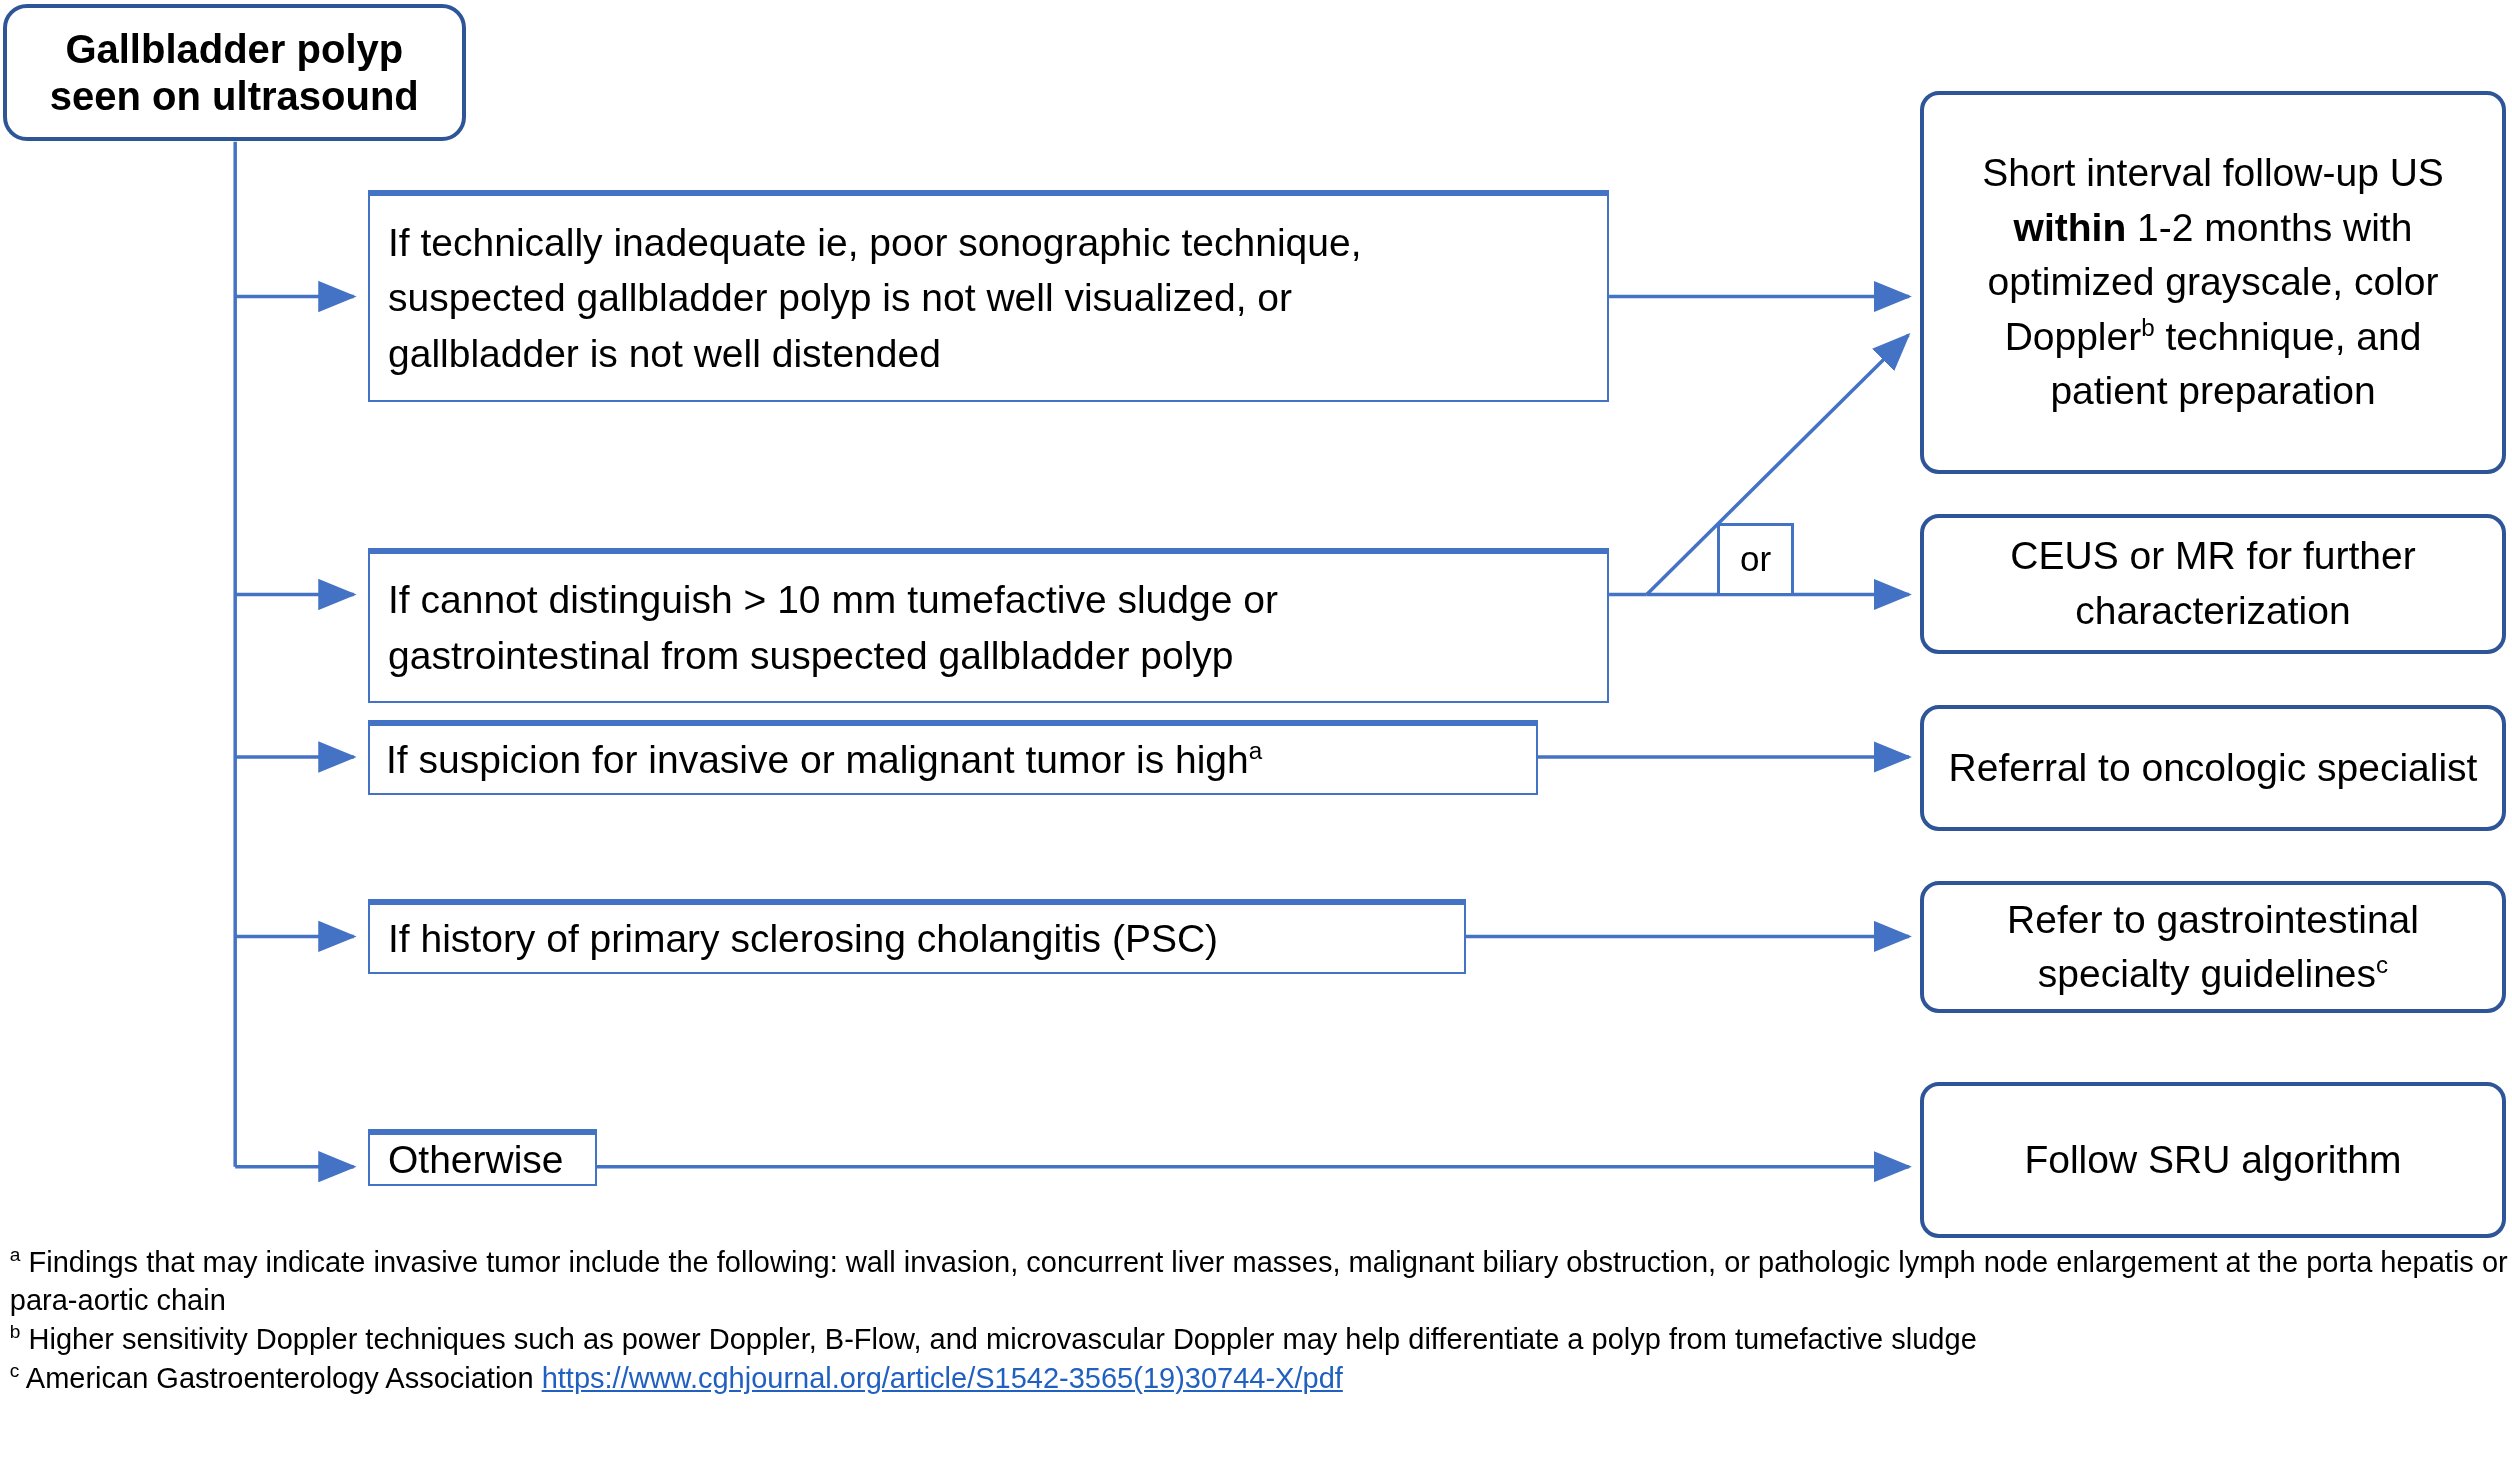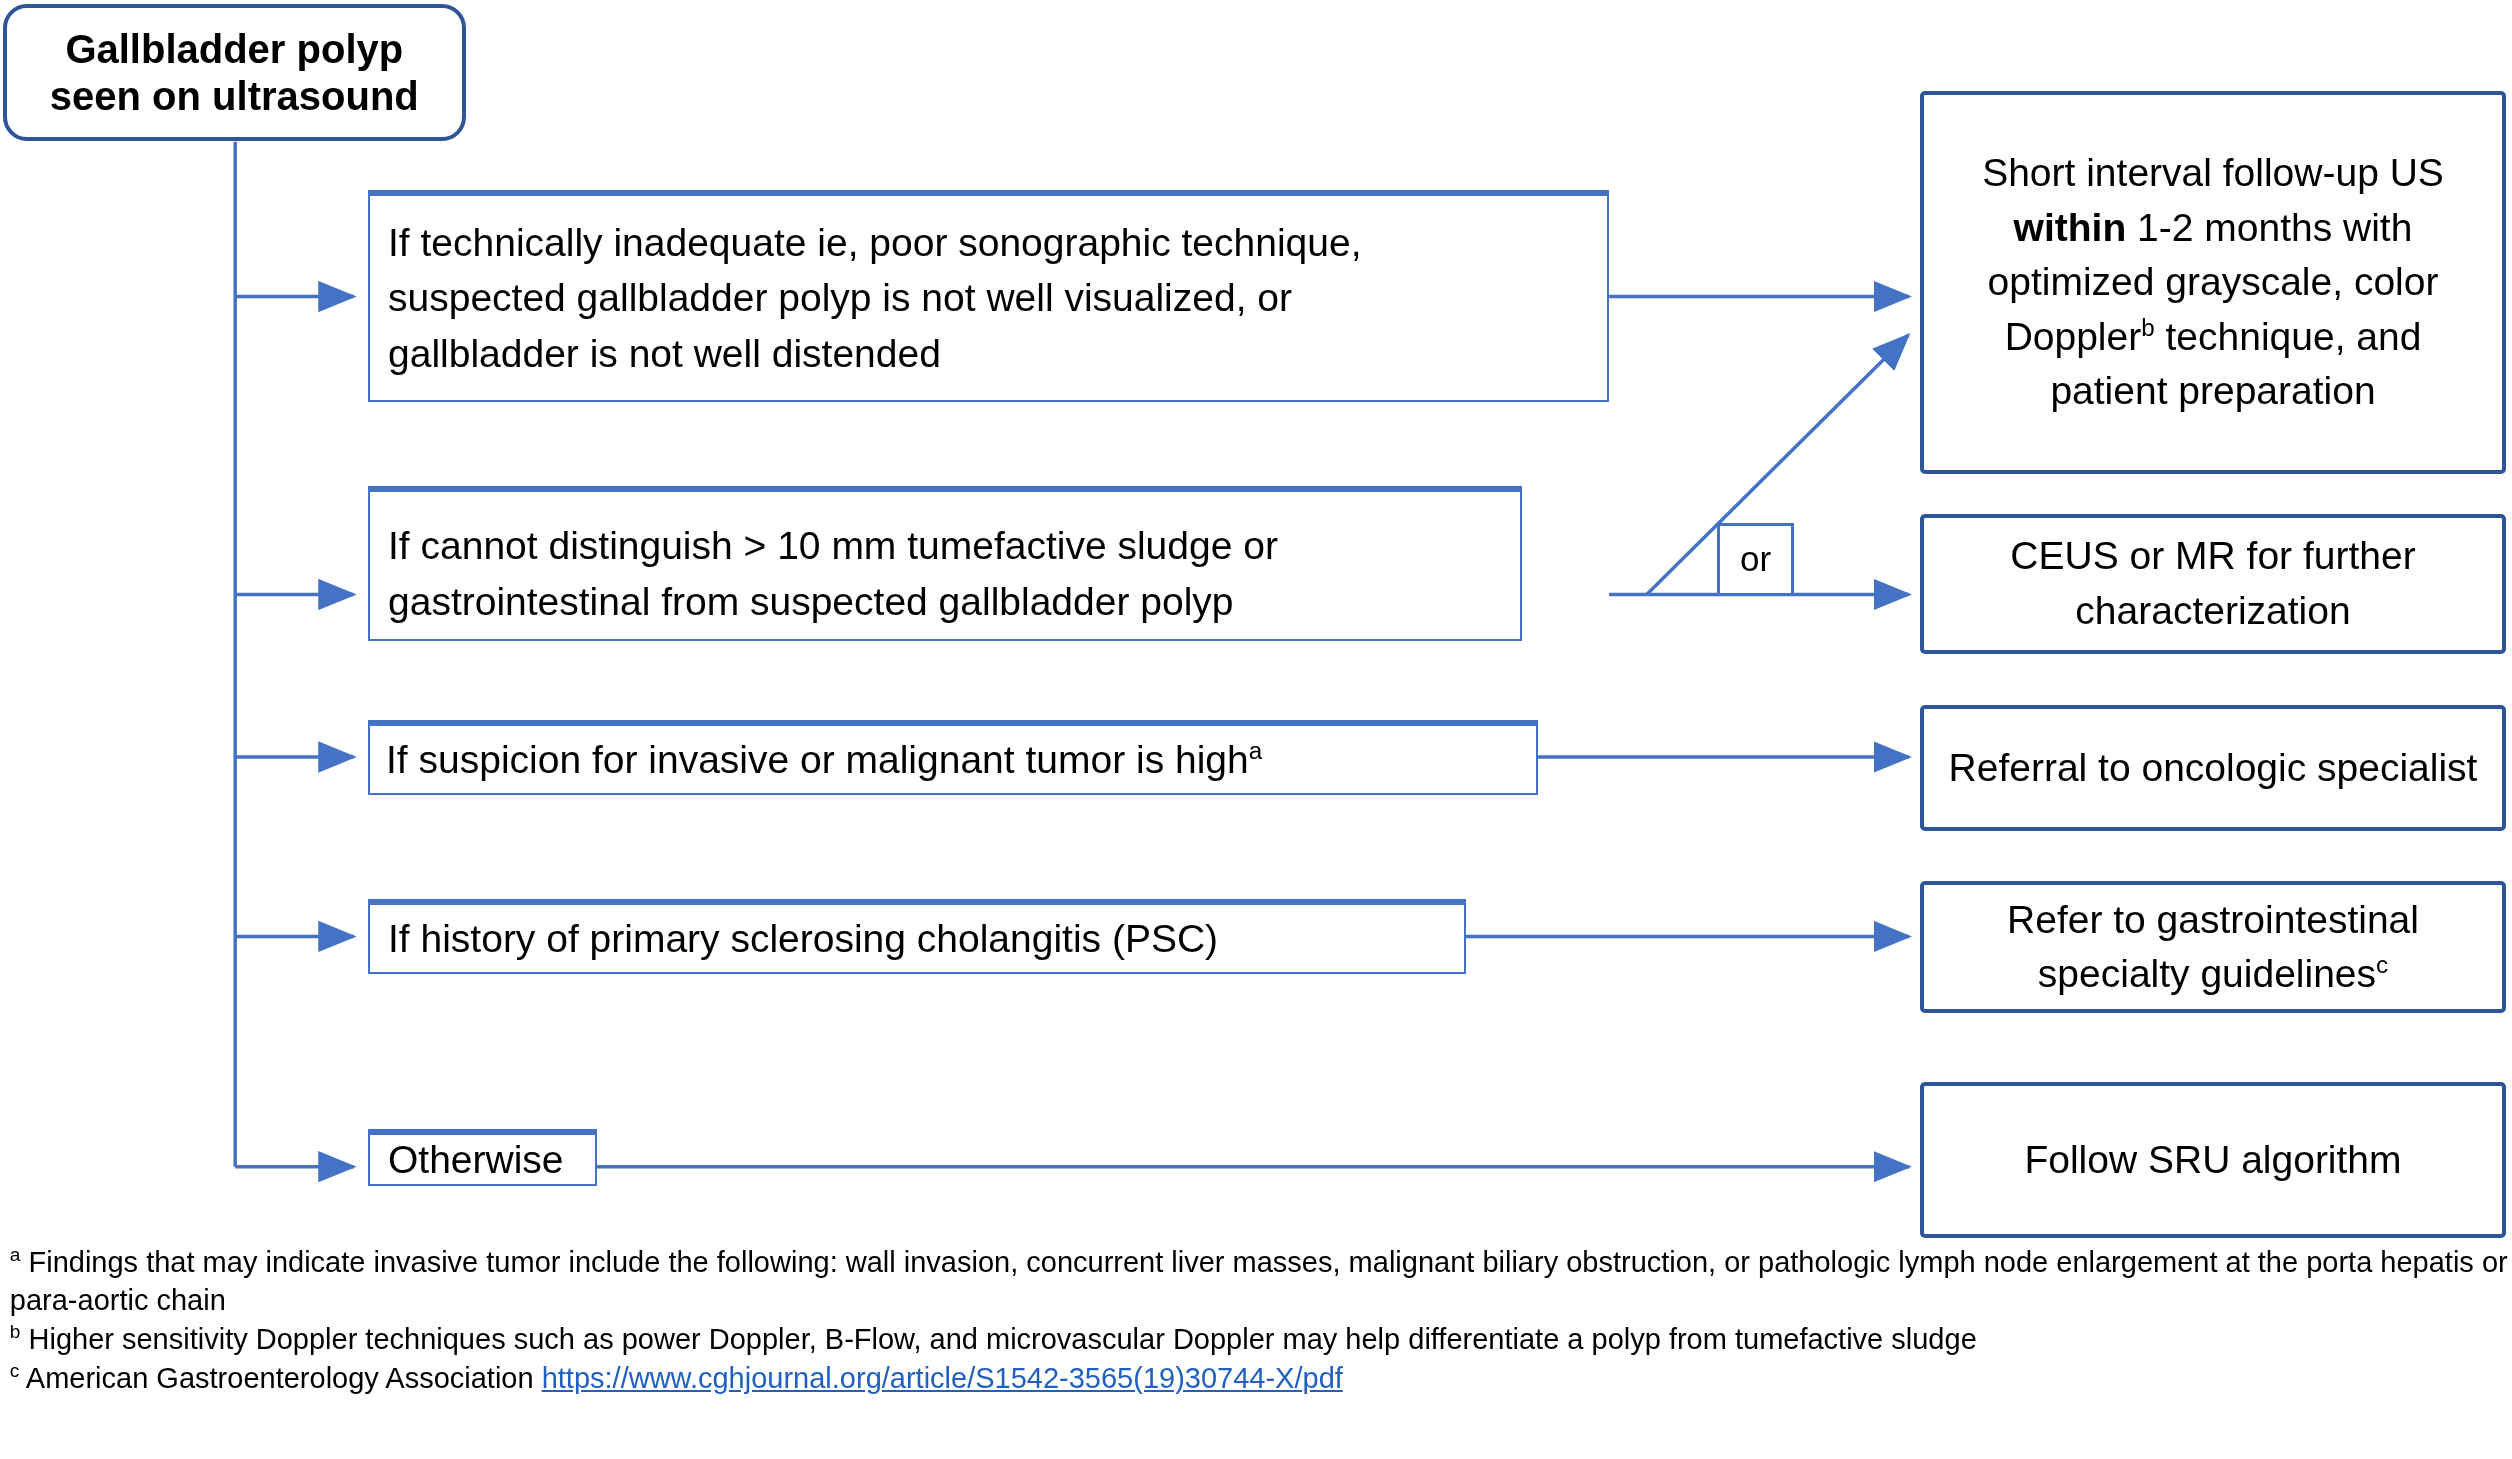--- a/index.html
+++ b/index.html
@@ -31,21 +31,21 @@
   .cond{
     border:2.8px solid #4472C4;
     border-top:6.3px solid #4472C4;
     font-size:39px;line-height:1.42;
     text-align:left;justify-content:flex-start;
     padding:9.8px 18px 9.8px 18px;
   }
 
   
   .outcome{
-    border:4.2px solid #2E5597;border-radius:5px;
+    border:4.2px solid #2E5597;border-radius:19px;
     font-size:39px;line-height:1.40;
     padding:7px 19.5px;
   }
 
   
   .orbox{
     border:3.5px solid #4472C4;
     font-size:35px;line-height:1;
     padding:2.8px 0 5.6px 0;
   }
@@ -111,21 +111,21 @@
   </div>
 
   <div class="node cond" style="left:368px;top:190px;width:1241px;height:212px;">
     <div>
       <div>If technically inadequate ie, poor sonographic technique,</div>
       <div>suspected gallbladder polyp is not well visualized, or</div>
       <div>gallbladder is not well distended</div>
     </div>
   </div>
 
-  <div class="node cond" style="left:368px;top:486px;width:1154px;height:155px;align-items:flex-end;">
+  <div class="node cond" style="left:368px;top:548px;width:1241px;height:155px;">
     <div>
       <div>If cannot distinguish &gt; 10 mm tumefactive sludge or</div>
       <div>gastrointestinal from suspected gallbladder polyp</div>
     </div>
   </div>
 
   <div class="node cond" style="left:368px;top:720px;width:1170px;height:75px;padding-left:16px;">
     <div>
       <span>If suspicion for invasive or malignant tumor is high</span><sup>a</sup>
     </div>

